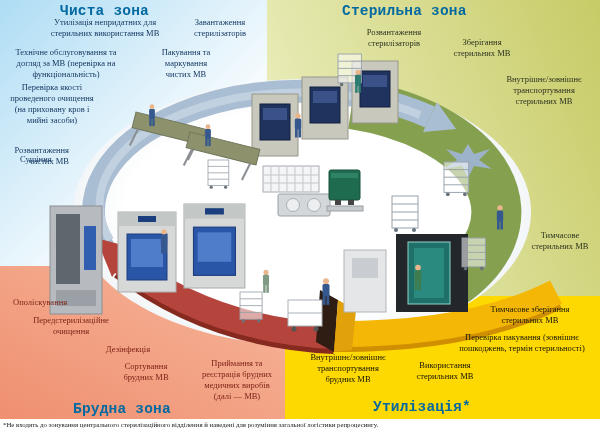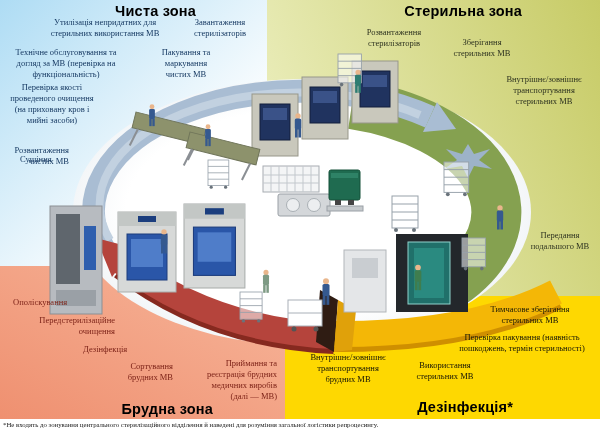--- a/index.html
+++ b/index.html
@@ -1,24 +1,24 @@
 <!DOCTYPE html>
 <html><head>
 <meta charset="utf-8">
 <style>
   html,body{margin:0;padding:0;background:#fff;}
   .poster{position:relative;width:600px;height:434px;overflow:hidden;background:#fff;
           font-family:"Liberation Serif",serif;}
   .poster svg{position:absolute;left:0;top:0;}
-  .zone-title{position:absolute;font-family:Liberation Sans, sans-serif;font-weight:bold;
-              font-size:14.5px;color:#000000;text-align:right;letter-spacing:.2px;}
+  .zone-title{position:absolute;font-family:Liberation Mono, monospace;font-weight:bold;
+              font-size:14.5px;color:#0369a1;text-align:left;letter-spacing:.2px;}
   .label{position:absolute;font-size:8.5px;line-height:1.28;text-align:center;}
   .c-clean{color:#173a63;}
   .c-sterile{color:#2e3320;}
-  .c-dirty{color:#7d2318;text-align:right;}
+  .c-dirty{color:#7d2318;}
   .c-dept{color:#141408;}
   .footnote{position:absolute;left:3px;top:421px;width:594px;font-size:6.8px;color:#1a1a1a;
             text-align:left;}
 </style>
 </head>
 <body>
 
 <div class="poster">
 
   <svg width="600" height="434" viewBox="0 0 600 434">
@@ -184,40 +184,40 @@
     <use href="#person" transform="translate(500,216)" fill="#35598f"></use>
     <use href="#person" transform="translate(326,290) scale(1.1)" fill="#35598f"></use>
     <use href="#person" transform="translate(418,276) scale(1.05)" fill="#3f7d4e"></use>
     <use href="#person" transform="translate(164,240)" fill="#35598f"></use>
     <use href="#person" transform="translate(266,280) scale(0.95)" fill="#7e9a84"></use>
   </svg>
 
   <div class="zone-title" style="left:60px;top:3px;width:136px;">Чиста зона</div>
   <div class="zone-title" style="left:342px;top:3px;width:180px;">Стерильна зона</div>
   <div class="zone-title" style="left:73px;top:401px;width:140px;">Брудна зона</div>
-  <div class="zone-title" style="left:373px;top:399px;width:140px;">Дезінфекція*</div>
+  <div class="zone-title" style="left:373px;top:399px;width:140px;">Утилізація*</div>
 
   <div class="label c-clean" style="left:45px;top:17px;width:120px;">Утилізація непридатних для стерильних використання МВ</div>
   <div class="label c-clean" style="left:184px;top:17px;width:72px;font-family:Liberation Serif, serif;">Завантаження стерилізаторів</div>
   <div class="label c-clean" style="left:8px;top:47px;width:116px;">Технічне обслуговування та догляд за МВ (перевірка на функціональність)</div>
   <div class="label c-clean" style="left:5px;top:82px;width:94px;">Перевірка якості проведеного очищення (на приховану кров і мийні засоби)</div>
   <div class="label c-clean" style="left:154px;top:47px;width:64px;">Пакування та маркування чистих МВ</div>
   <div class="label c-clean" style="left:20px;top:129px;width:60px;text-align:left;margin-top:25px;">Сушіння</div>
   <div class="label c-clean" style="left:3px;top:145px;width:66px;text-align:right;">Розвантаження чистих МВ</div>
 
   <div class="label c-sterile" style="left:358px;top:27px;width:72px;">Розвантаження стерилізаторів</div>
   <div class="label c-sterile" style="left:449px;top:37px;width:66px;">Зберігання стерильних МВ</div>
   <div class="label c-sterile" style="left:502px;top:74px;width:84px;">Внутрішнє/зовнішнє транспортування стерильних МВ</div>
-  <div class="label c-sterile" style="left:527px;top:230px;width:66px;">Передання подальшого МВ</div>
+  <div class="label c-sterile" style="left:527px;top:230px;width:66px;">Тимчасове стерильних МВ</div>
 
   <div class="label c-dept" style="left:482px;top:304px;width:96px;">Тимчасове зберігання стерильних МВ</div>
-  <div class="label c-dept" style="left:454px;top:332px;width:136px;">Перевірка пакування (наявність пошкоджень, термін стерильності)</div>
+  <div class="label c-dept" style="left:454px;top:332px;width:136px;">Перевірка пакування (зовнішнє пошкоджень, термін стерильності)</div>
   <div class="label c-dept" style="left:412px;top:360px;width:66px;">Використання стерильних МВ</div>
   <div class="label c-dept" style="left:304px;top:352px;width:88px;">Внутрішнє/зовнішнє транспортування брудних МВ</div>
 
   <div class="label c-dirty" style="left:13px;top:297px;width:68px;text-align:left;">Ополіскування</div>
   <div class="label c-dirty" style="left:27px;top:315px;width:88px;">Передстерилізаційне очищення</div>
-  <div class="label c-dirty" style="left:83px;top:344px;width:60px;text-align:left;">Дезінфекція</div>
+  <div class="label c-dirty" style="left:98px;top:344px;width:60px;text-align:center;">Дезінфекція</div>
   <div class="label c-dirty" style="left:119px;top:361px;width:54px;">Сортування брудних МВ</div>
   <div class="label c-dirty" style="left:197px;top:358px;width:80px;">Приймання та реєстрація брудних медичних виробів (далі — МВ)</div>
 
   <div class="footnote">*Не входять до зонування центрального стерилізаційного відділення й наведені для розуміння загальної логістики репроцесингу.</div>
 </div>
 
 </body></html>

